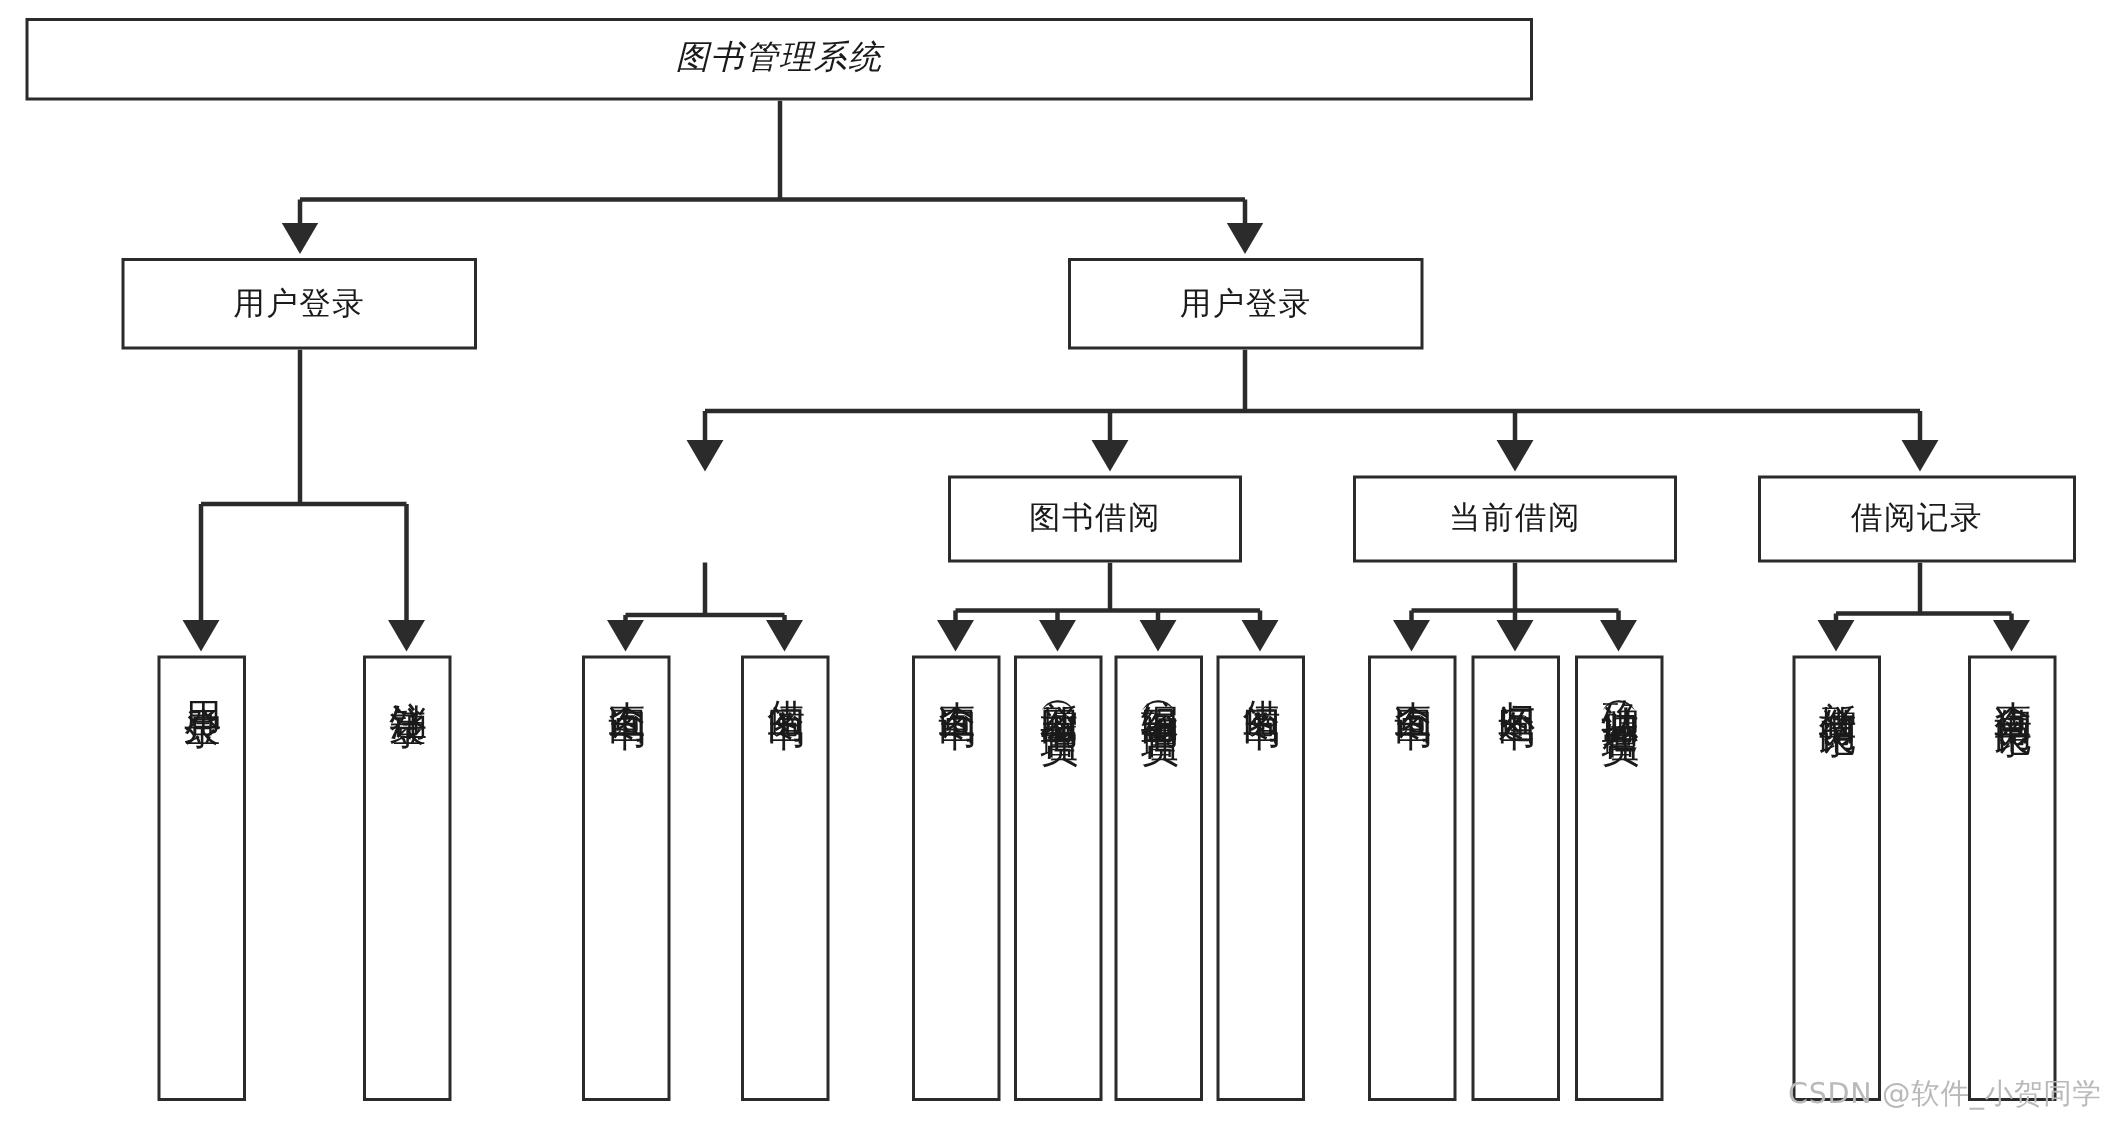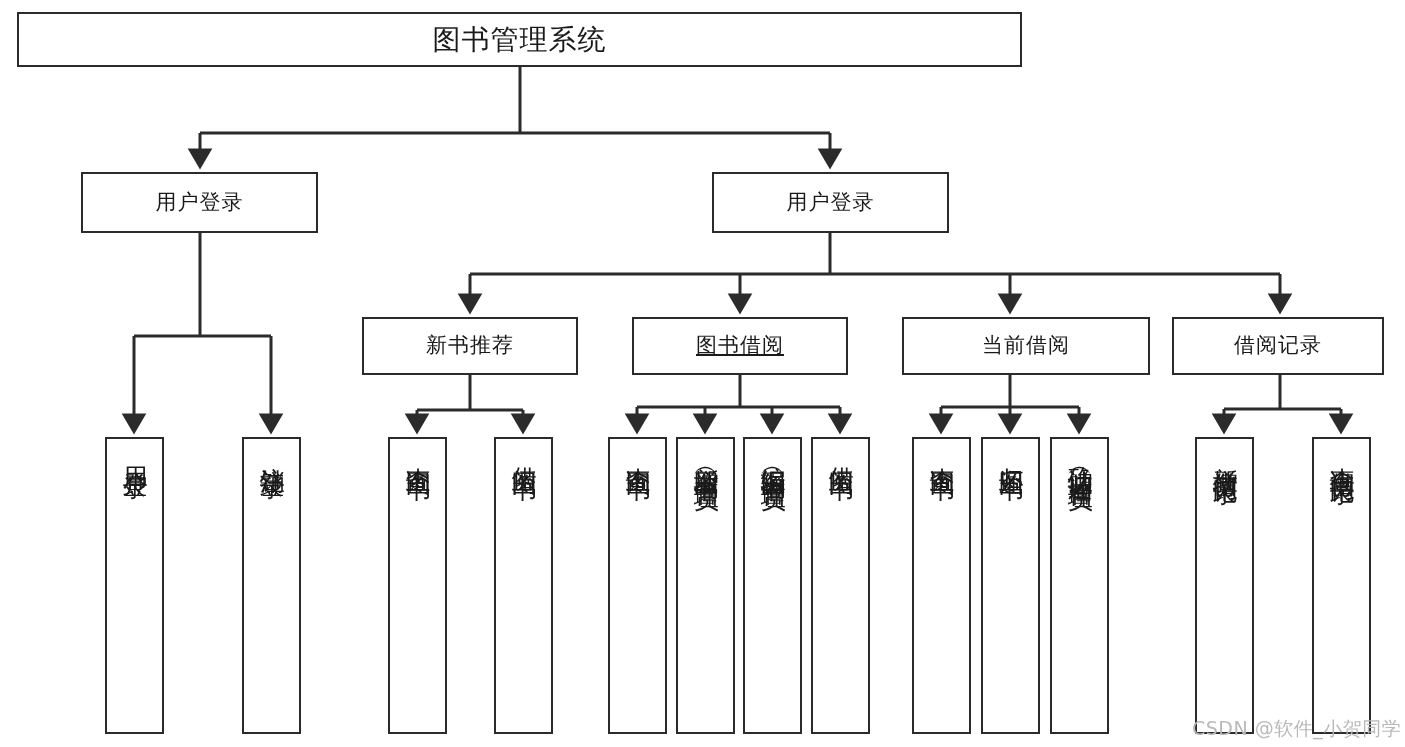--- a/index.html
+++ b/index.html
@@ -35,22 +35,23 @@
     justify-content: center;
     text-align: center;
     color: #1a1a1a;
   }
   .node-label {
     display: block;
     letter-spacing: 1px;
   }
   
   .node-root .node-label {
-    font-size: 28px;
+    font-size: 22px;
     line-height: 1.2;
+    font-style: italic;
   }
   .node-branch .node-label {
     font-size: 21px;
     line-height: 1.2;
   }
   
   .node-leaf {
     padding: 8px 0;
     align-items: flex-start;
   }
@@ -133,29 +134,26 @@
   </div>
 
   <div class="node-box node-branch" style="left:81px; top:172px; width:237px; height:61px;">
     <span class="node-label">用户登录</span>
   </div>
 
   <div class="node-box node-branch" style="left:712px; top:172px; width:237px; height:61px;">
     <span class="node-label">用户登录</span>
   </div>
 
-  <div class="node-box node-branch" style="left:362px; top:317px; width:216px; height:58px;">
-    <span class="node-label">新书推荐</span>
-  </div>
-
-  <div class="node-box node-branch" style="left:632px; top:317px; width:216px; height:58px;text-decoration:underline;">
+
+  <div class="node-box node-branch" style="left:632px; top:317px; width:196px; height:58px;">
     <span class="node-label">图书借阅</span>
   </div>
 
-  <div class="node-box node-branch" style="left:902px; top:317px; width:248px; height:58px;">
+  <div class="node-box node-branch" style="left:902px; top:317px; width:216px; height:58px;">
     <span class="node-label">当前借阅</span>
   </div>
 
   <div class="node-box node-branch" style="left:1172px; top:317px; width:212px; height:58px;">
     <span class="node-label">借阅记录</span>
   </div>
 
   <div class="node-box node-leaf" style="left:105px; top:437px; width:59px; height:297px;">
     <span class="node-label">用户登录</span>
   </div>

